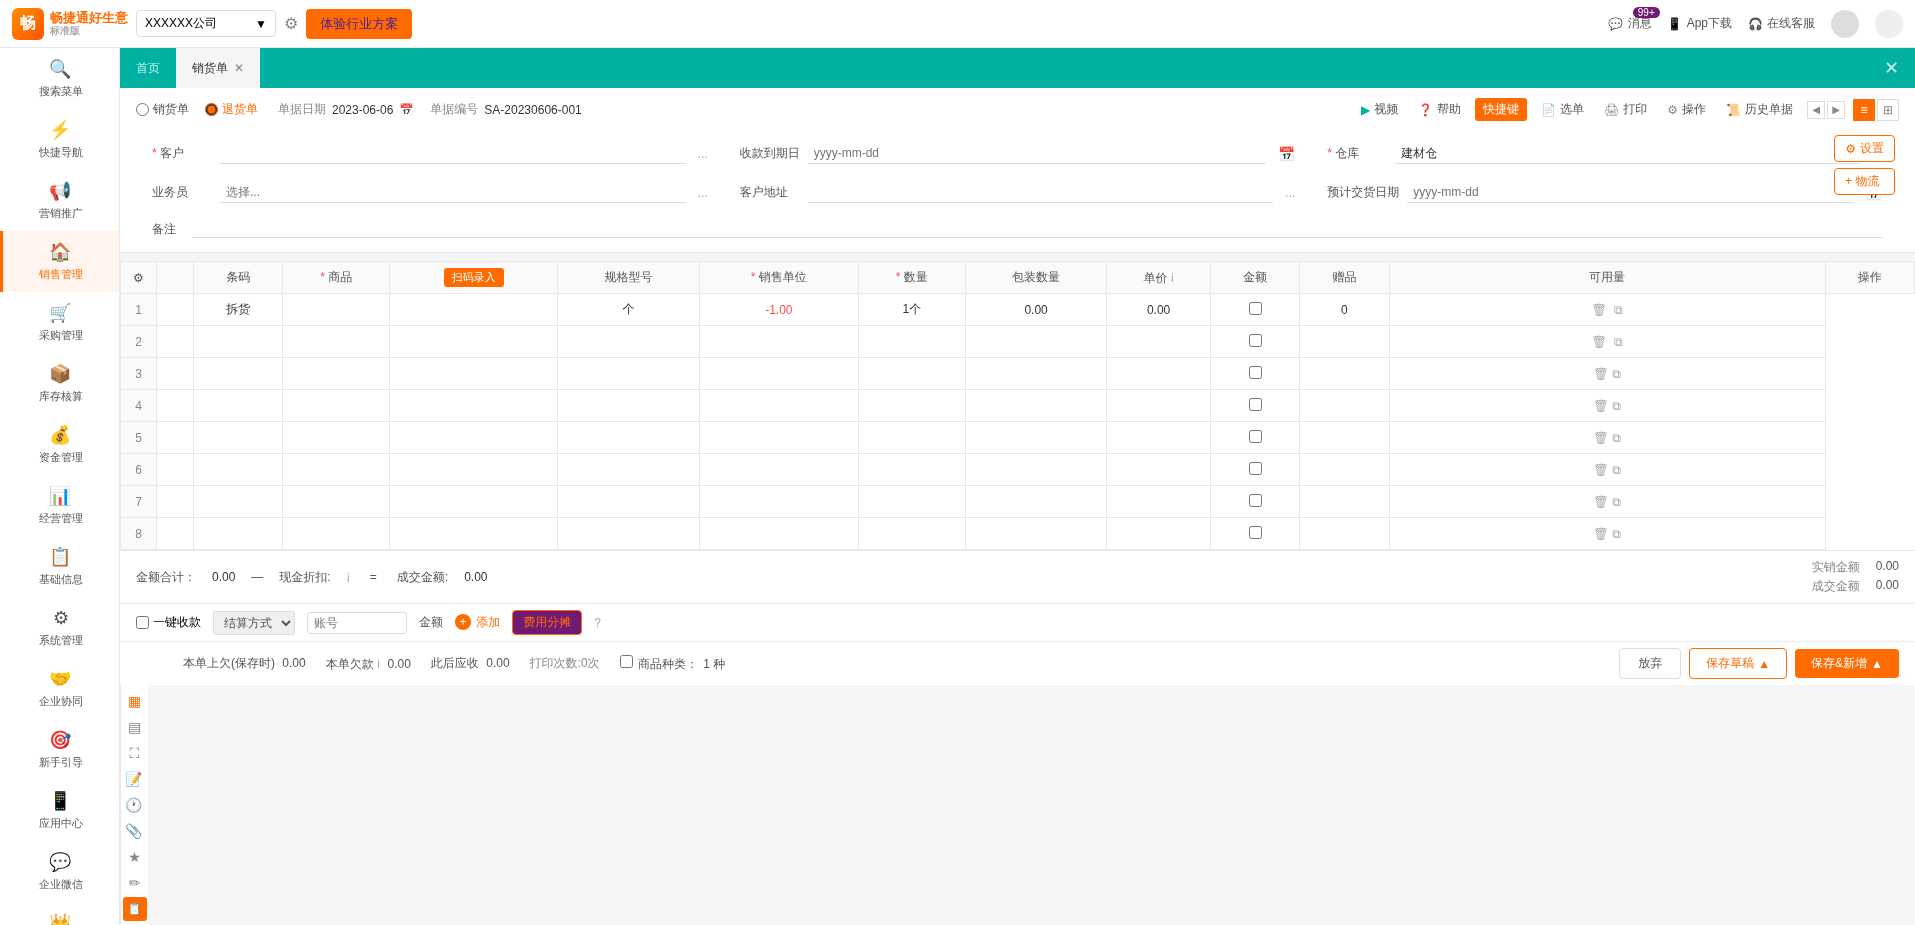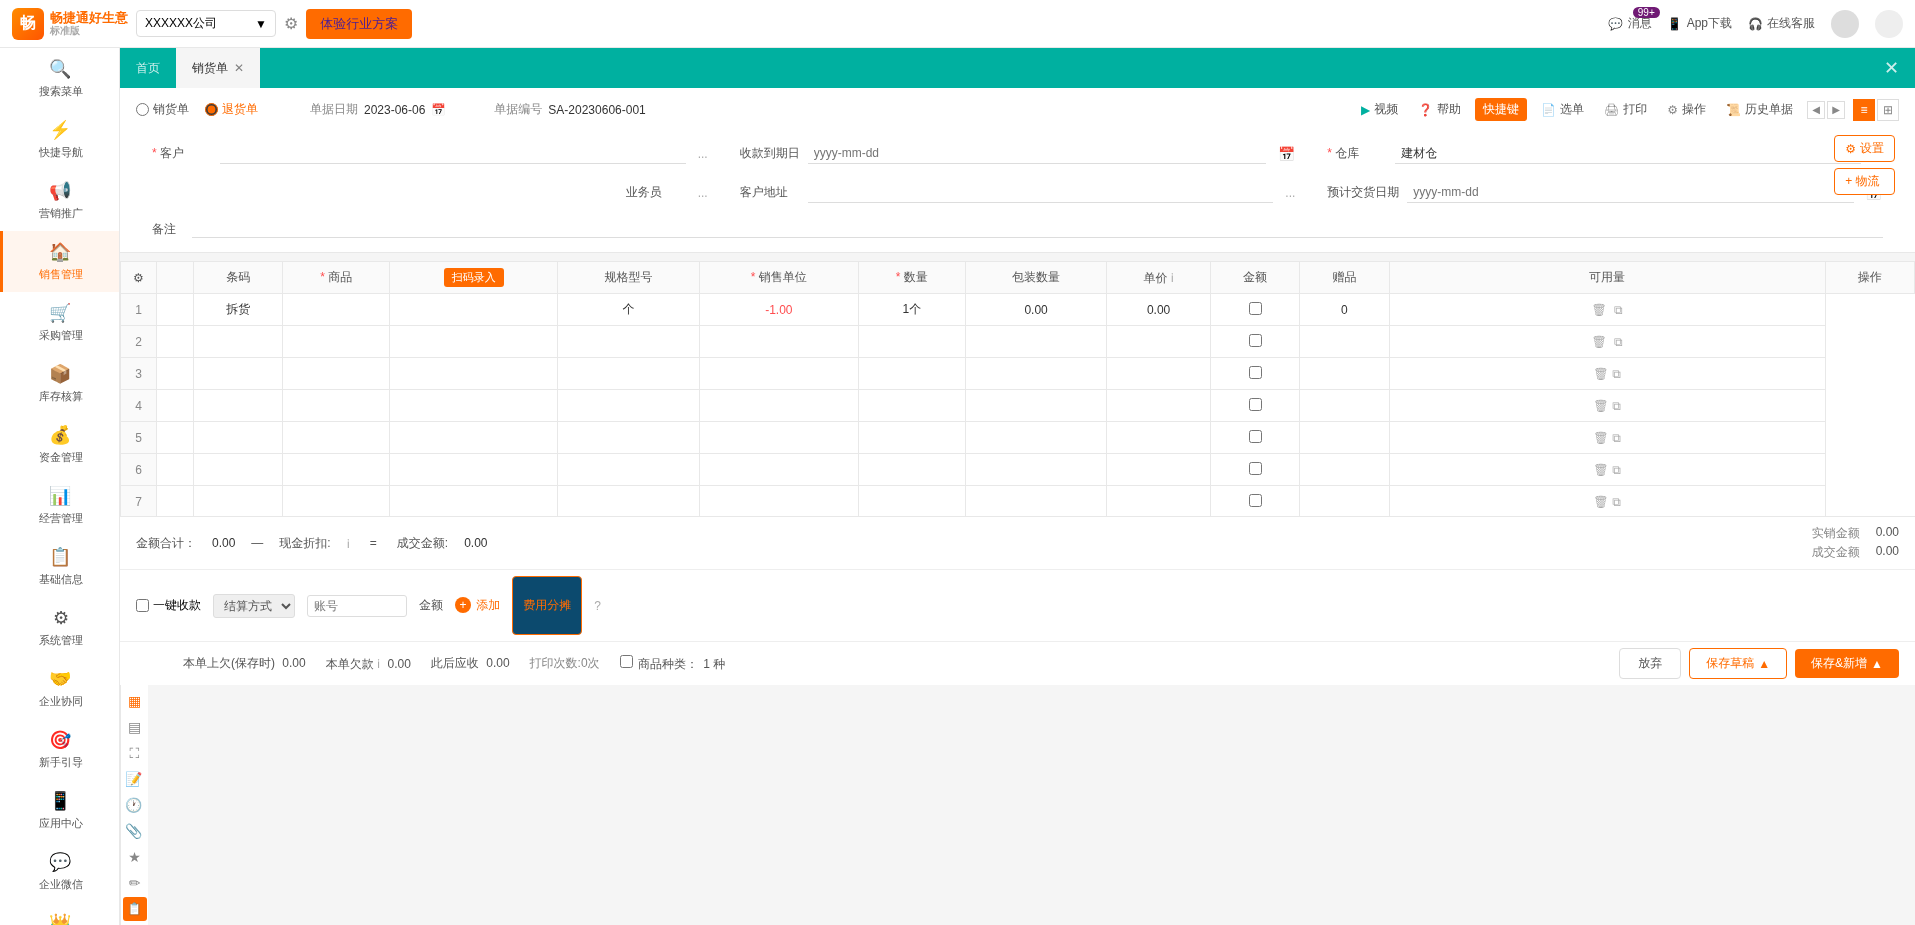--- a/index.html
+++ b/index.html
@@ -98,21 +98,21 @@
       display: flex;
       align-items: center;
       justify-content: space-between;
       margin-bottom: 10px;
     }
     .doc-type-selector { display: flex; align-items: center; gap: 16px; }
     .radio-label { display: flex; align-items: center; gap: 4px; cursor: pointer; color: #555; }
     .radio-label input[type=radio] { accent-color: #ff6b00; }
     .doc-meta { display: flex; align-items: center; gap: 16px; }
     .doc-meta-item { display: flex; align-items: center; gap: 6px; color: #555; }
-    .doc-meta-item .label { color: #888; margin-left: 32px; }
+    .doc-meta-item .label { color: #888; }
     .doc-meta-item .value { color: #333; font-weight: 500; }
     .doc-action-btn { display: flex; align-items: center; gap: 4px; color: #555; cursor: pointer; padding: 2px 6px; border-radius: 3px; }
 
     
     .form-fields {
       display: grid;
       grid-template-columns: 1fr 1fr 1fr;
       gap: 10px 0;
       padding: 8px 0;
     }
@@ -248,25 +248,25 @@
       align-items: center;
       justify-content: center;
       cursor: pointer;
       color: #888;
       border-radius: 3px;
       font-size: 14px;
     }
     .right-panel-btn.active { color: #ff6b00; }
 
     .feiyong-btn {
-      background: #0c4a6e;
+      background: #701a75;
       border: 1px solid #ff6b00;
       color: #ff6b00;
       border-radius: 4px;
-      padding: 20px 10px;
+      padding: 3px 10px;
       cursor: pointer;
       font-size: 12px;
     }
 
     .info-icon { color: #aaa; cursor: pointer; font-size: 12px; }
 
     .page-wrapper { position: relative; flex: 1; display: flex; flex-direction: column; overflow: hidden; }
 
     .nav-arrows { display: flex; align-items: center; gap: 2px; }
     .nav-arrow { width: 18px; height: 18px; border: 1px solid #ddd; background: #fff; cursor: pointer; display: flex; align-items: center; justify-content: center; font-size: 10px; color: #888; }
@@ -476,20 +476,21 @@
                 <span class="field-calendar">📅</span>
               </div>
               <div class="form-field">
                 <span class="field-label required">仓库</span>
                 <input class="field-input" type="text" value="建材仓" style="">
                 <span class="field-dots">...</span>
               </div>
 
               <div class="form-field">
                 <span class="field-label">业务员</span>
+                <input class="field-input" type="text" placeholder="选择..." style="">
                 <span class="field-dots">...</span>
               </div>
               <div class="form-field">
                 <span class="field-label">客户地址</span>
                 <input class="field-input" type="text" style="">
                 <span class="field-dots">...</span>
               </div>
               <div class="form-field">
                 <span class="field-label">预计交货日期</span>
                 <input class="field-input" type="text" placeholder="yyyy-mm-dd" style="">

